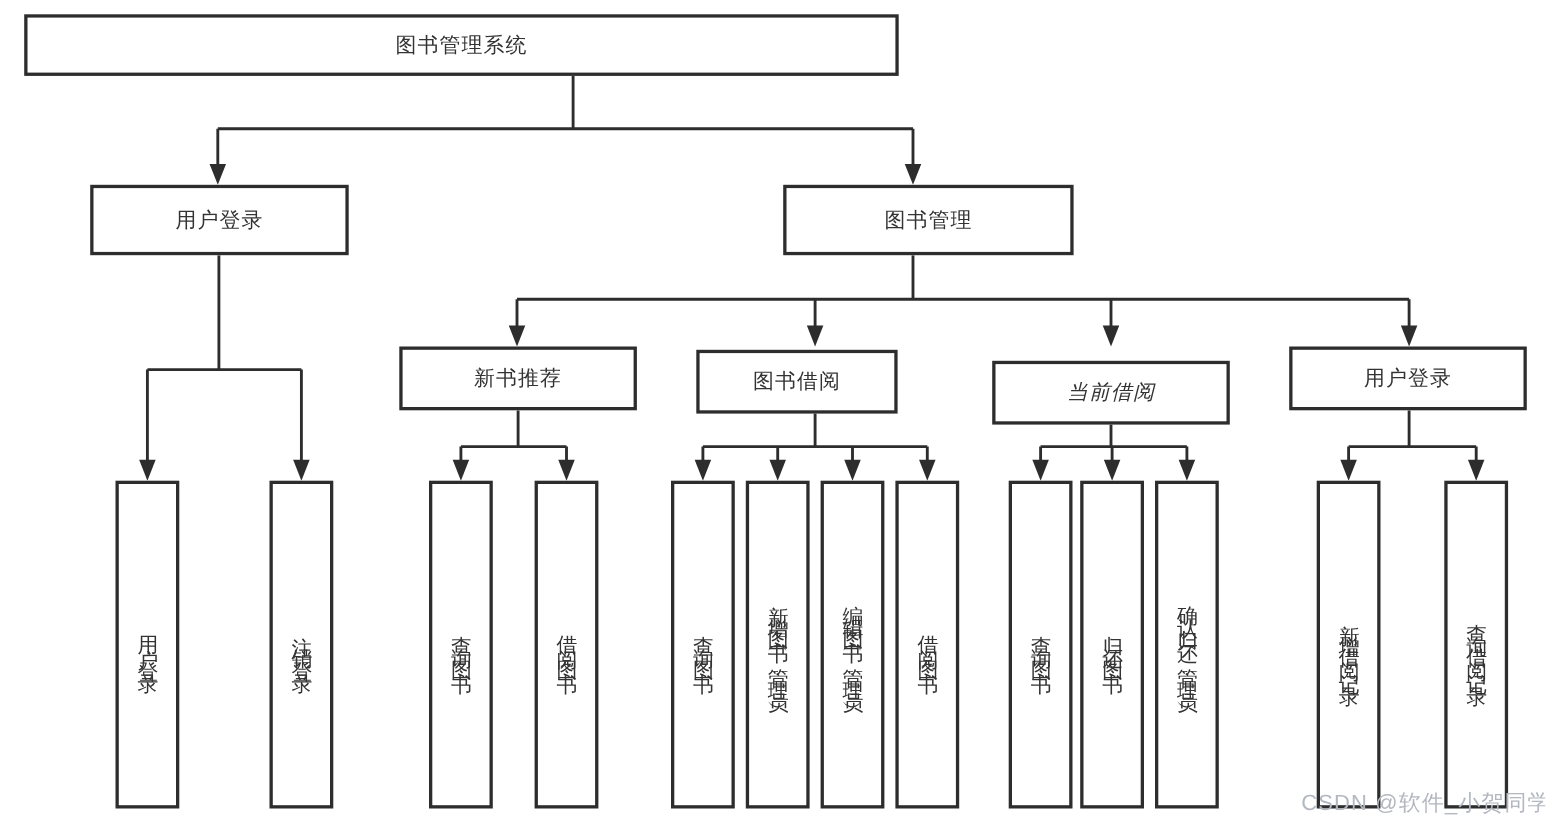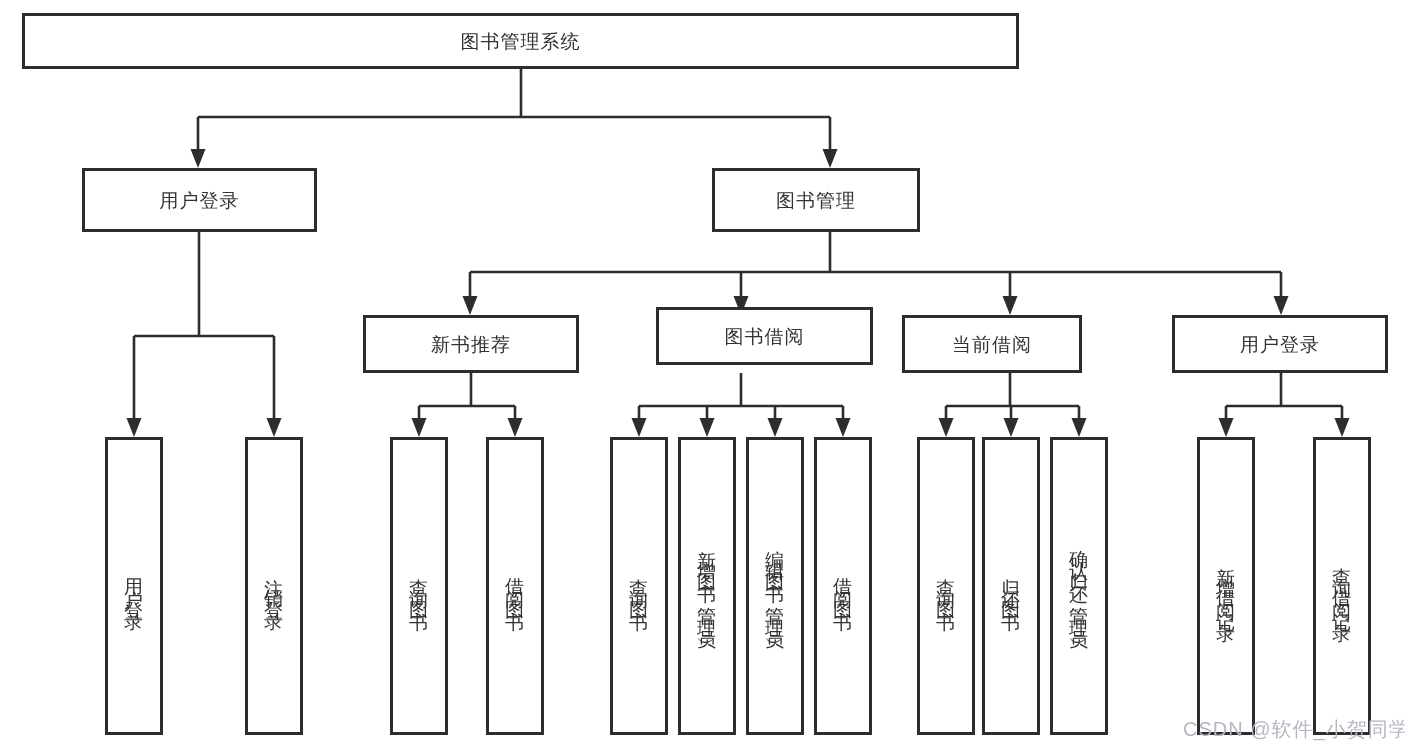--- a/index.html
+++ b/index.html
@@ -91,28 +91,28 @@
       <polygon points="1071.5,418 1086.5,418 1079,437"></polygon>
     </g>
 
     <g>
       <path d="M1281,373 V406 M1226,406 H1342 M1226,406 V423 M1342,406 V423"></path>
       <polygon points="1218.5,418 1233.5,418 1226,437"></polygon>
       <polygon points="1334.5,418 1349.5,418 1342,437"></polygon>
     </g>
   </svg>
 
-  <div class="hbox" style="left:22px;top:13px;width:997px;height:56px;">图书管理系统</div>
+  <div class="hbox" style="left:22px;top:13px;width:795px;height:56px;">图书管理系统</div>
 
   <div class="hbox" style="left:82px;top:168px;width:235px;height:64px;">用户登录</div>
-  <div class="hbox" style="left:712px;top:168px;width:208px;height:64px;">图书管理</div>
+  <div class="hbox" style="left:712px;top:168px;width:264px;height:64px;">图书管理</div>
 
   <div class="hbox" style="left:363px;top:315px;width:216px;height:58px;text-align:center;">新书推荐</div>
-  <div class="hbox" style="left:633px;top:307px;width:217px;height:58px;margin-left:23px;">图书借阅</div>
-  <div class="hbox" style="left:902px;top:315px;width:180px;height:58px;">当前借阅</div>
+  <div class="hbox" style="left:633px;top:318px;width:183px;height:58px;">图书借阅</div>
+  <div class="hbox" style="left:902px;top:328px;width:216px;height:58px;font-style:italic;">当前借阅</div>
   <div class="hbox" style="left:1172px;top:315px;width:216px;height:58px;">用户登录</div>
 
   <div class="vbox" style="left:105px;">用户登录</div>
   <div class="vbox" style="left:245px;">注销登录</div>
 
   <div class="vbox" style="left:390px;">查询图书</div>
   <div class="vbox" style="left:486px;">借阅图书</div>
 
   <div class="vbox" style="left:610px;">查询图书</div>
   <div class="vbox" style="left:678px;">新增图书（管理员）</div>

